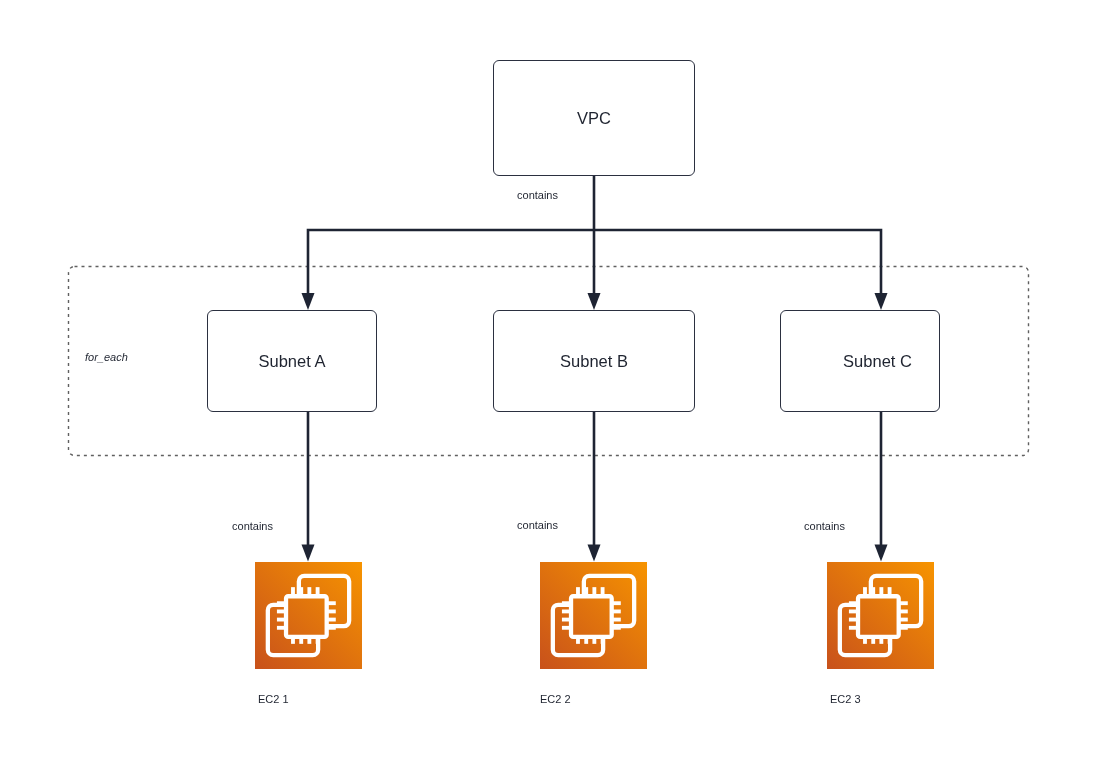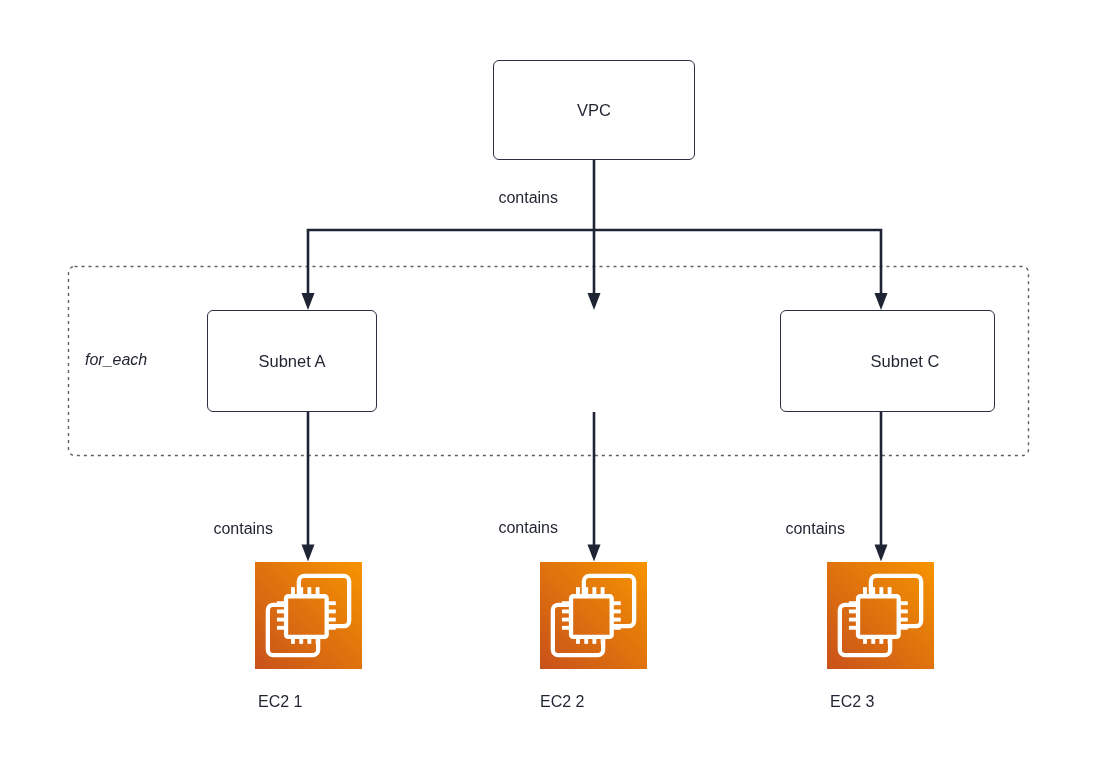--- a/index.html
+++ b/index.html
@@ -43,21 +43,21 @@
     border: 1.4px solid var(--box-border, #2b3040);
     border-radius: 6px;
     display: flex;
     align-items: center;
     justify-content: center;
     font-size: 16.5px;
     color: var(--text, #1f2430);
   }
   .edge-label, .group-label, .ec2-caption {
     position: absolute;
-    font-size: 16px;
+    font-size: 11px;
     color: var(--text, #1f2430);
     white-space: nowrap;
   }
   .ec2-caption { width: 100px; text-align: left; }
   .ec2-icon-box {
     position: absolute;
     width: 107px;
     height: 107px;
   }
   .ec2-icon-box svg { display: block; width: 100%; height: 100%; }
@@ -85,35 +85,38 @@
 
     <path class="arrowhead" d="M308 310 l-6.5 -17 l13 0 Z"></path>
     <path class="arrowhead" d="M594 310 l-6.5 -17 l13 0 Z"></path>
     <path class="arrowhead" d="M881 310 l-6.5 -17 l13 0 Z"></path>
 
     <path class="arrowhead" d="M308 561.5 l-6.5 -17 l13 0 Z"></path>
     <path class="arrowhead" d="M594 561.5 l-6.5 -17 l13 0 Z"></path>
     <path class="arrowhead" d="M881 561.5 l-6.5 -17 l13 0 Z"></path>
   </svg>
 
-  <div class="node" style="left:493px; top:60px; width:202px; height:100px;">
+  <div class="node" style="left:493px; top:60px; width:202px; height:116px;">
     <span>VPC</span>
   </div>
 
   <div class="edge-label" style="right:542px; top:189px;">contains</div>
   <div class="edge-label" style="right:827px; top:520px;">contains</div>
   <div class="edge-label" style="right:542px; top:519px;">contains</div>
   <div class="edge-label" style="right:255px; top:520px;">contains</div>
 
   <div class="group-label" style="left:85px; top:351px;font-style:italic;">for_each</div>
 
   <div class="node" style="left:207px; top:310px; width:170px; height:102px;">
     <span>Subnet A</span>
   </div>
-  <div class="node" style="left:780px; top:310px; width:215px; height:102px;padding-left:35px;">
+  <div class="node" style="left:493px; top:310px; width:202px; height:102px;">
+    <span>Subnet B</span>
+  </div>
+  <div class="node" style="left:780px; top:310px; width:160px; height:102px;padding-left:35px;">
     <span>Subnet C</span>
   </div>
 
   <div class="ec2-icon-box" style="left:255px; top:562px;">
     <svg viewBox="0 0 100 100" xmlns="http://www.w3.org/2000/svg">
       <defs>
         <linearGradient id="ec2g1" x1="0" y1="100" x2="100" y2="0" gradientUnits="userSpaceOnUse">
           <stop class="ec2-stop-start" offset="0" stop-color="#C8511B"></stop>
           <stop class="ec2-stop-end" offset="1" stop-color="#F79400"></stop>
         </linearGradient>

